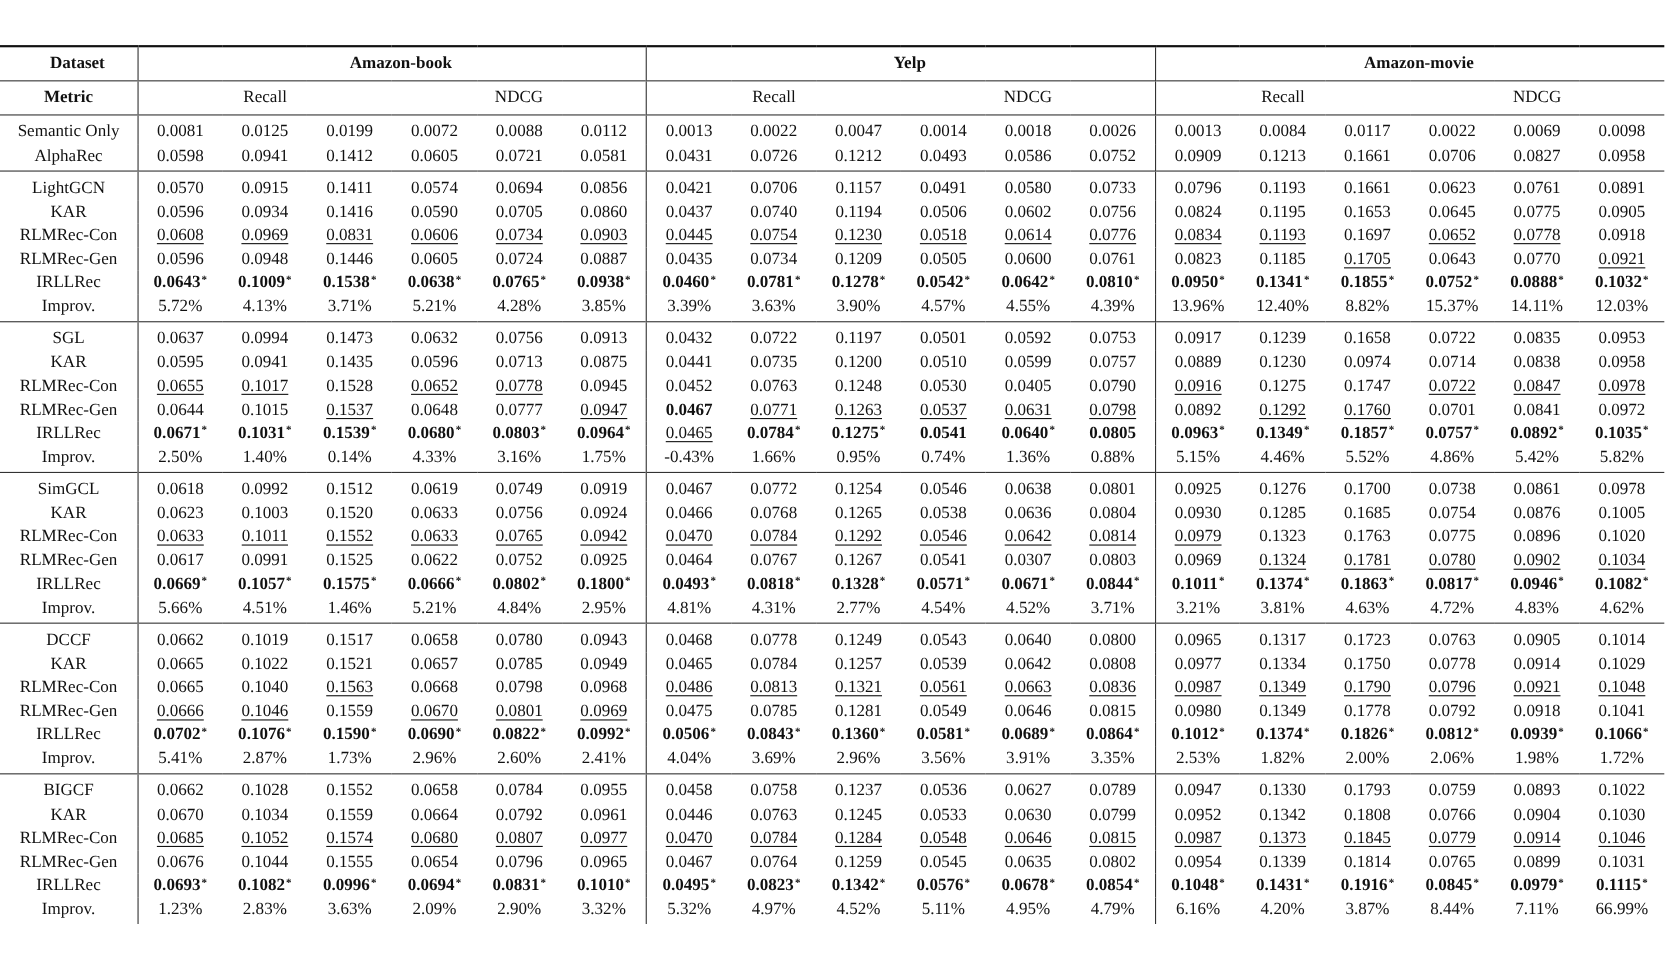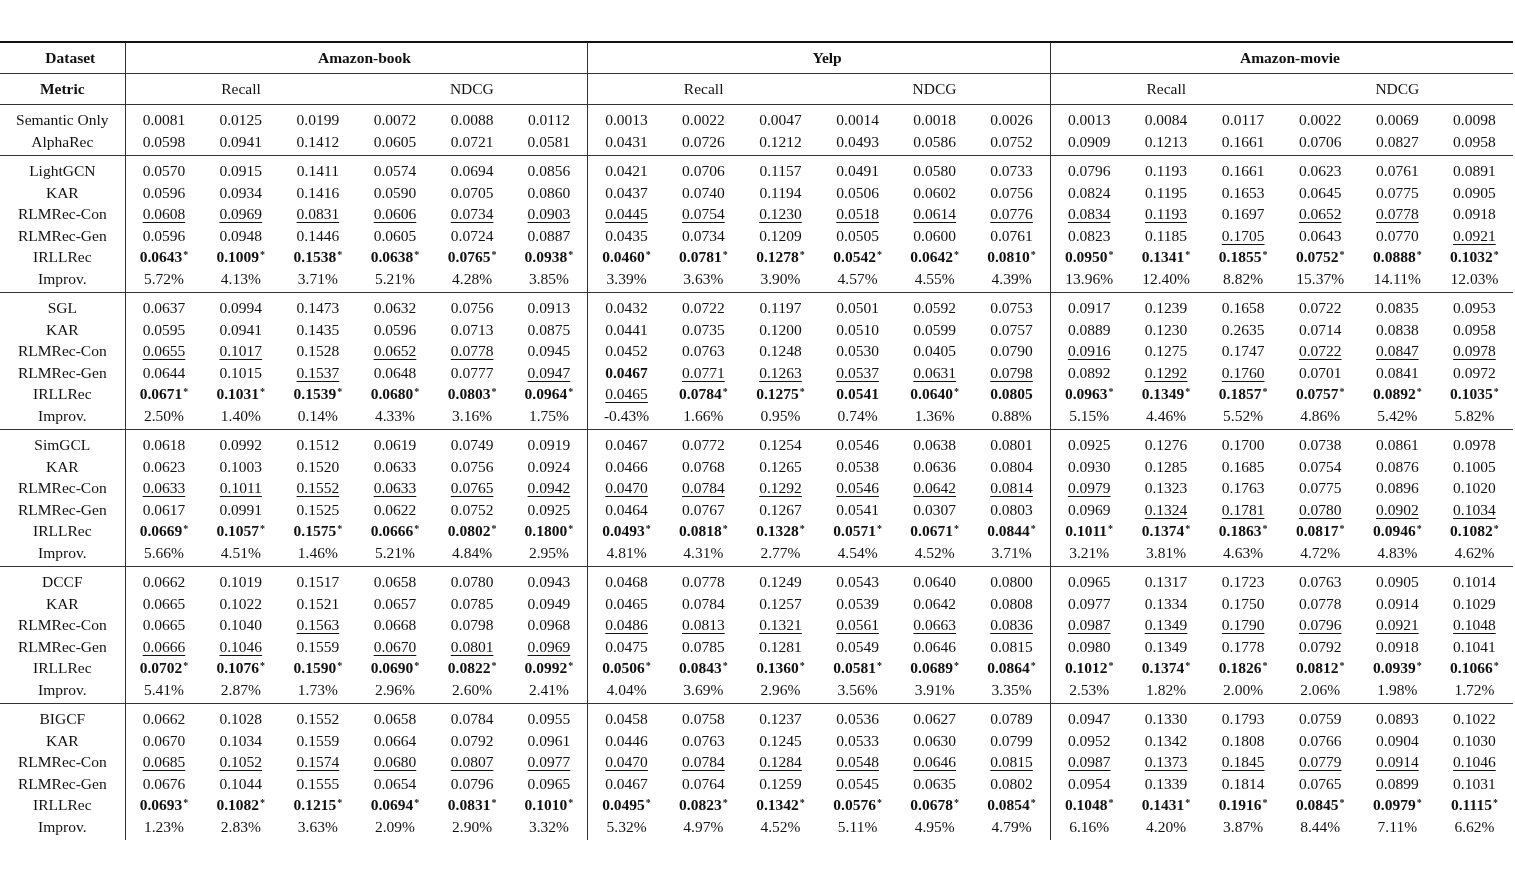--- a/index.html
+++ b/index.html
@@ -269,21 +269,21 @@
         <td><span class="">0.0713</span></td>
         <td><span class="">0.0875</span></td>
         <td class="vline"><span class="">0.0441</span></td>
         <td><span class="">0.0735</span></td>
         <td><span class="">0.1200</span></td>
         <td><span class="">0.0510</span></td>
         <td><span class="">0.0599</span></td>
         <td><span class="">0.0757</span></td>
         <td class="vline"><span class="">0.0889</span></td>
         <td><span class="">0.1230</span></td>
-        <td><span class="">0.2635</span></td>
+        <td><span class="">0.0974</span></td>
         <td><span class="">0.0714</span></td>
         <td><span class="">0.0838</span></td>
         <td><span class="">0.0958</span></td>
       </tr>
       <tr class="">
         <td class="model-cell">RLMRec-Con</td>
         <td class="vline"><span class="ul">0.0655</span></td>
         <td><span class="ul">0.1017</span></td>
         <td><span class="">0.1528</span></td>
         <td><span class="ul">0.0652</span></td>
@@ -698,21 +698,21 @@
         <td><span class="">0.1339</span></td>
         <td><span class="">0.1814</span></td>
         <td><span class="">0.0765</span></td>
         <td><span class="">0.0899</span></td>
         <td><span class="">0.1031</span></td>
       </tr>
       <tr class="">
         <td class="model-cell">IRLLRec</td>
         <td class="vline"><span class="bold">0.0693</span><sup class="star bold">*</sup></td>
         <td><span class="bold">0.1082</span><sup class="star bold">*</sup></td>
-        <td><span class="bold">0.1215</span><sup class="star bold">*</sup></td>
+        <td><span class="bold">0.0996</span><sup class="star bold">*</sup></td>
         <td><span class="bold">0.0694</span><sup class="star bold">*</sup></td>
         <td><span class="bold">0.0831</span><sup class="star bold">*</sup></td>
         <td><span class="bold">0.1010</span><sup class="star bold">*</sup></td>
         <td class="vline"><span class="bold">0.0495</span><sup class="star bold">*</sup></td>
         <td><span class="bold">0.0823</span><sup class="star bold">*</sup></td>
         <td><span class="bold">0.1342</span><sup class="star bold">*</sup></td>
         <td><span class="bold">0.0576</span><sup class="star bold">*</sup></td>
         <td><span class="bold">0.0678</span><sup class="star bold">*</sup></td>
         <td><span class="bold">0.0854</span><sup class="star bold">*</sup></td>
         <td class="vline"><span class="bold">0.1048</span><sup class="star bold">*</sup></td>
@@ -734,16 +734,16 @@
         <td><span class="">4.97%</span></td>
         <td><span class="">4.52%</span></td>
         <td><span class="">5.11%</span></td>
         <td><span class="">4.95%</span></td>
         <td><span class="">4.79%</span></td>
         <td class="vline"><span class="">6.16%</span></td>
         <td><span class="">4.20%</span></td>
         <td><span class="">3.87%</span></td>
         <td><span class="">8.44%</span></td>
         <td><span class="">7.11%</span></td>
-        <td><span class="">6.62%</span></td>
+        <td><span class="">66.99%</span></td>
       </tr>
     </tbody>
 </table>
 
 </body></html>

